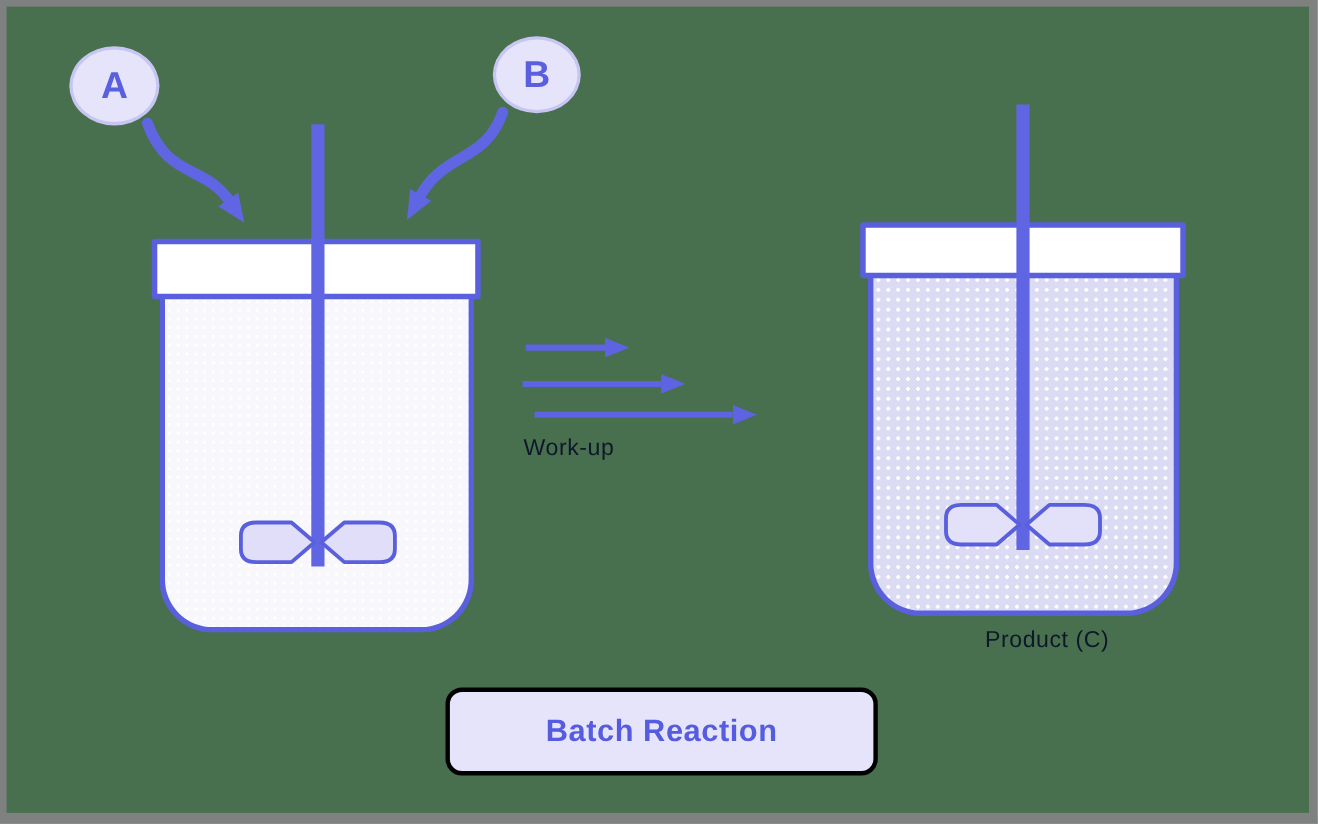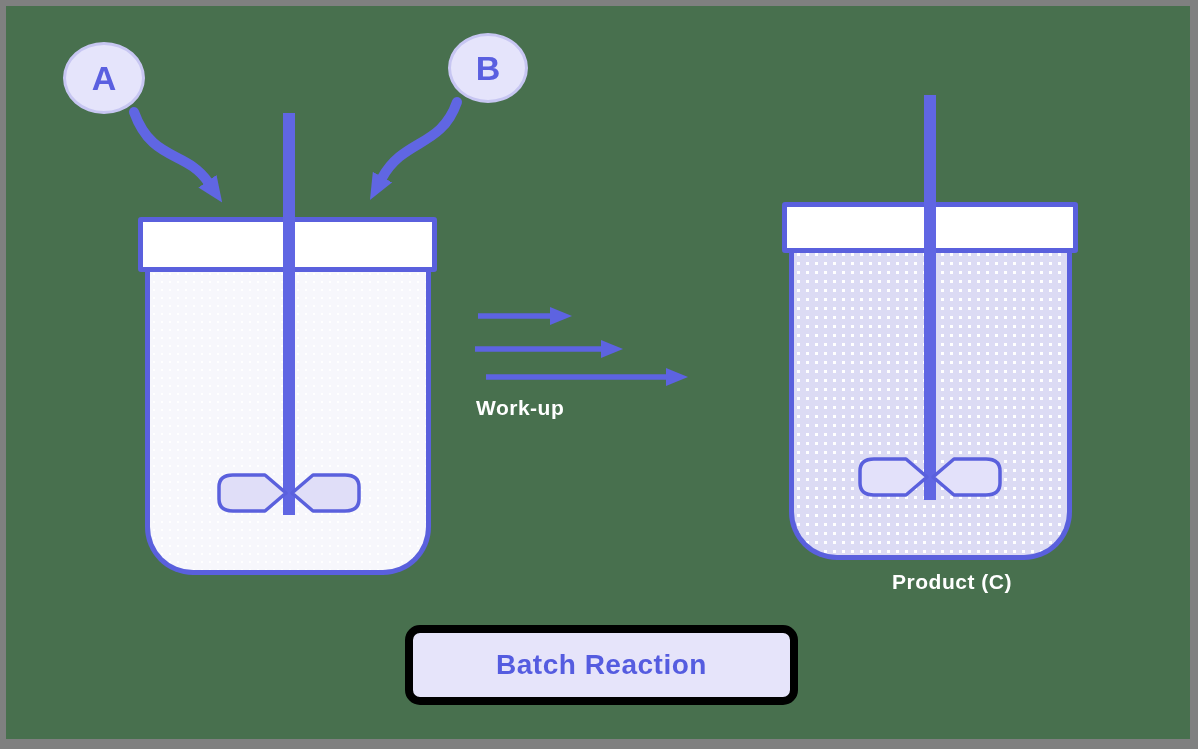--- a/index.html
+++ b/index.html
@@ -80,33 +80,33 @@
   .shaft-right { left: 924px; top: 95px;  height: 405px; }
 
   .blades { position: absolute; z-index: 5; }
   .blades-left  { left: 215px; top: 472px; }
   .blades-right { left: 856px; top: 456px; }
 
   .arrow-layer { position: absolute; z-index: 5; }
 
   .label {
     position: absolute;
-    font-weight: bold;
-    color: #ffffff;
+    font-weight: normal;
+    color: #0f172a;
     z-index: 6;
   }
   .workup-label  { left: 476px; top: 396px; font-size: 21px; letter-spacing: 0.5px; }
   .product-label { left: 852px; top: 570px; width: 200px; text-align: center; font-size: 21px; letter-spacing: 0.5px; }
 
   .title-badge {
     position: absolute;
     left: 405px; top: 625px;
     width: 393px; height: 80px;
     background: #e6e4fa;
-    border: 8px solid #000000;
+    border: 4px solid #000000;
     border-radius: 15px;
     box-sizing: border-box;
     display: flex;
     align-items: center;
     justify-content: center;
     z-index: 6;
   }
   .title-badge .title-text {
     font-weight: bold;
     font-size: 28px;

